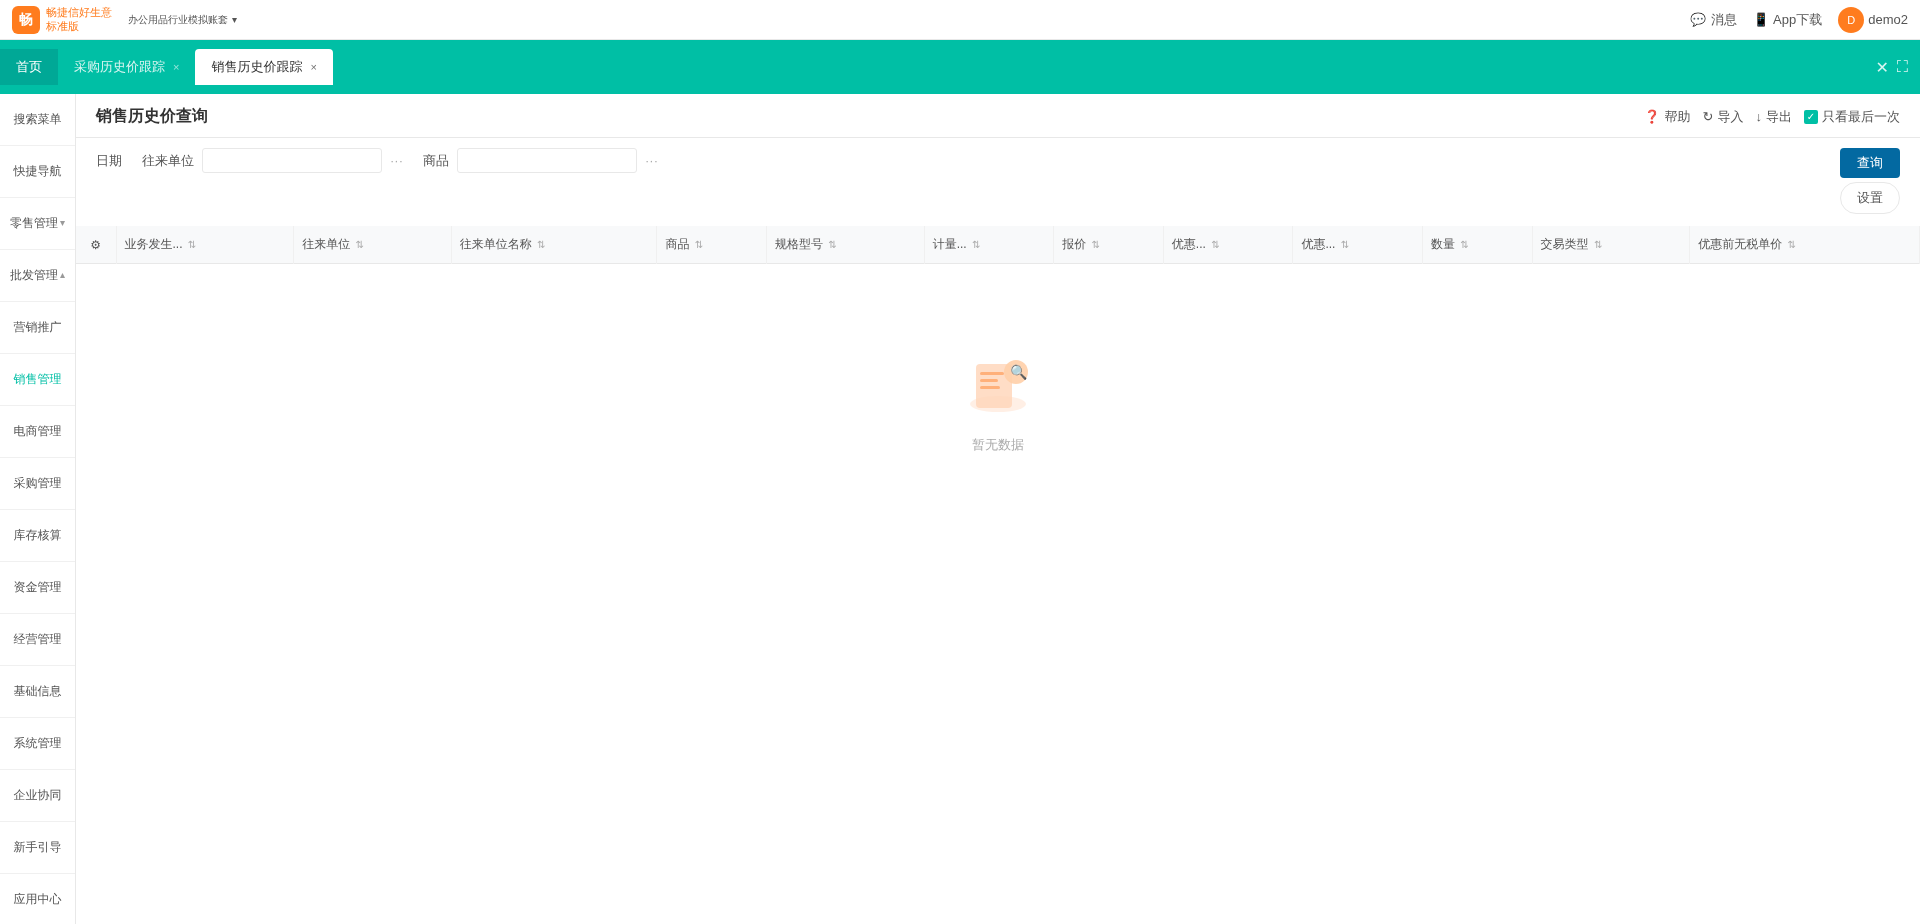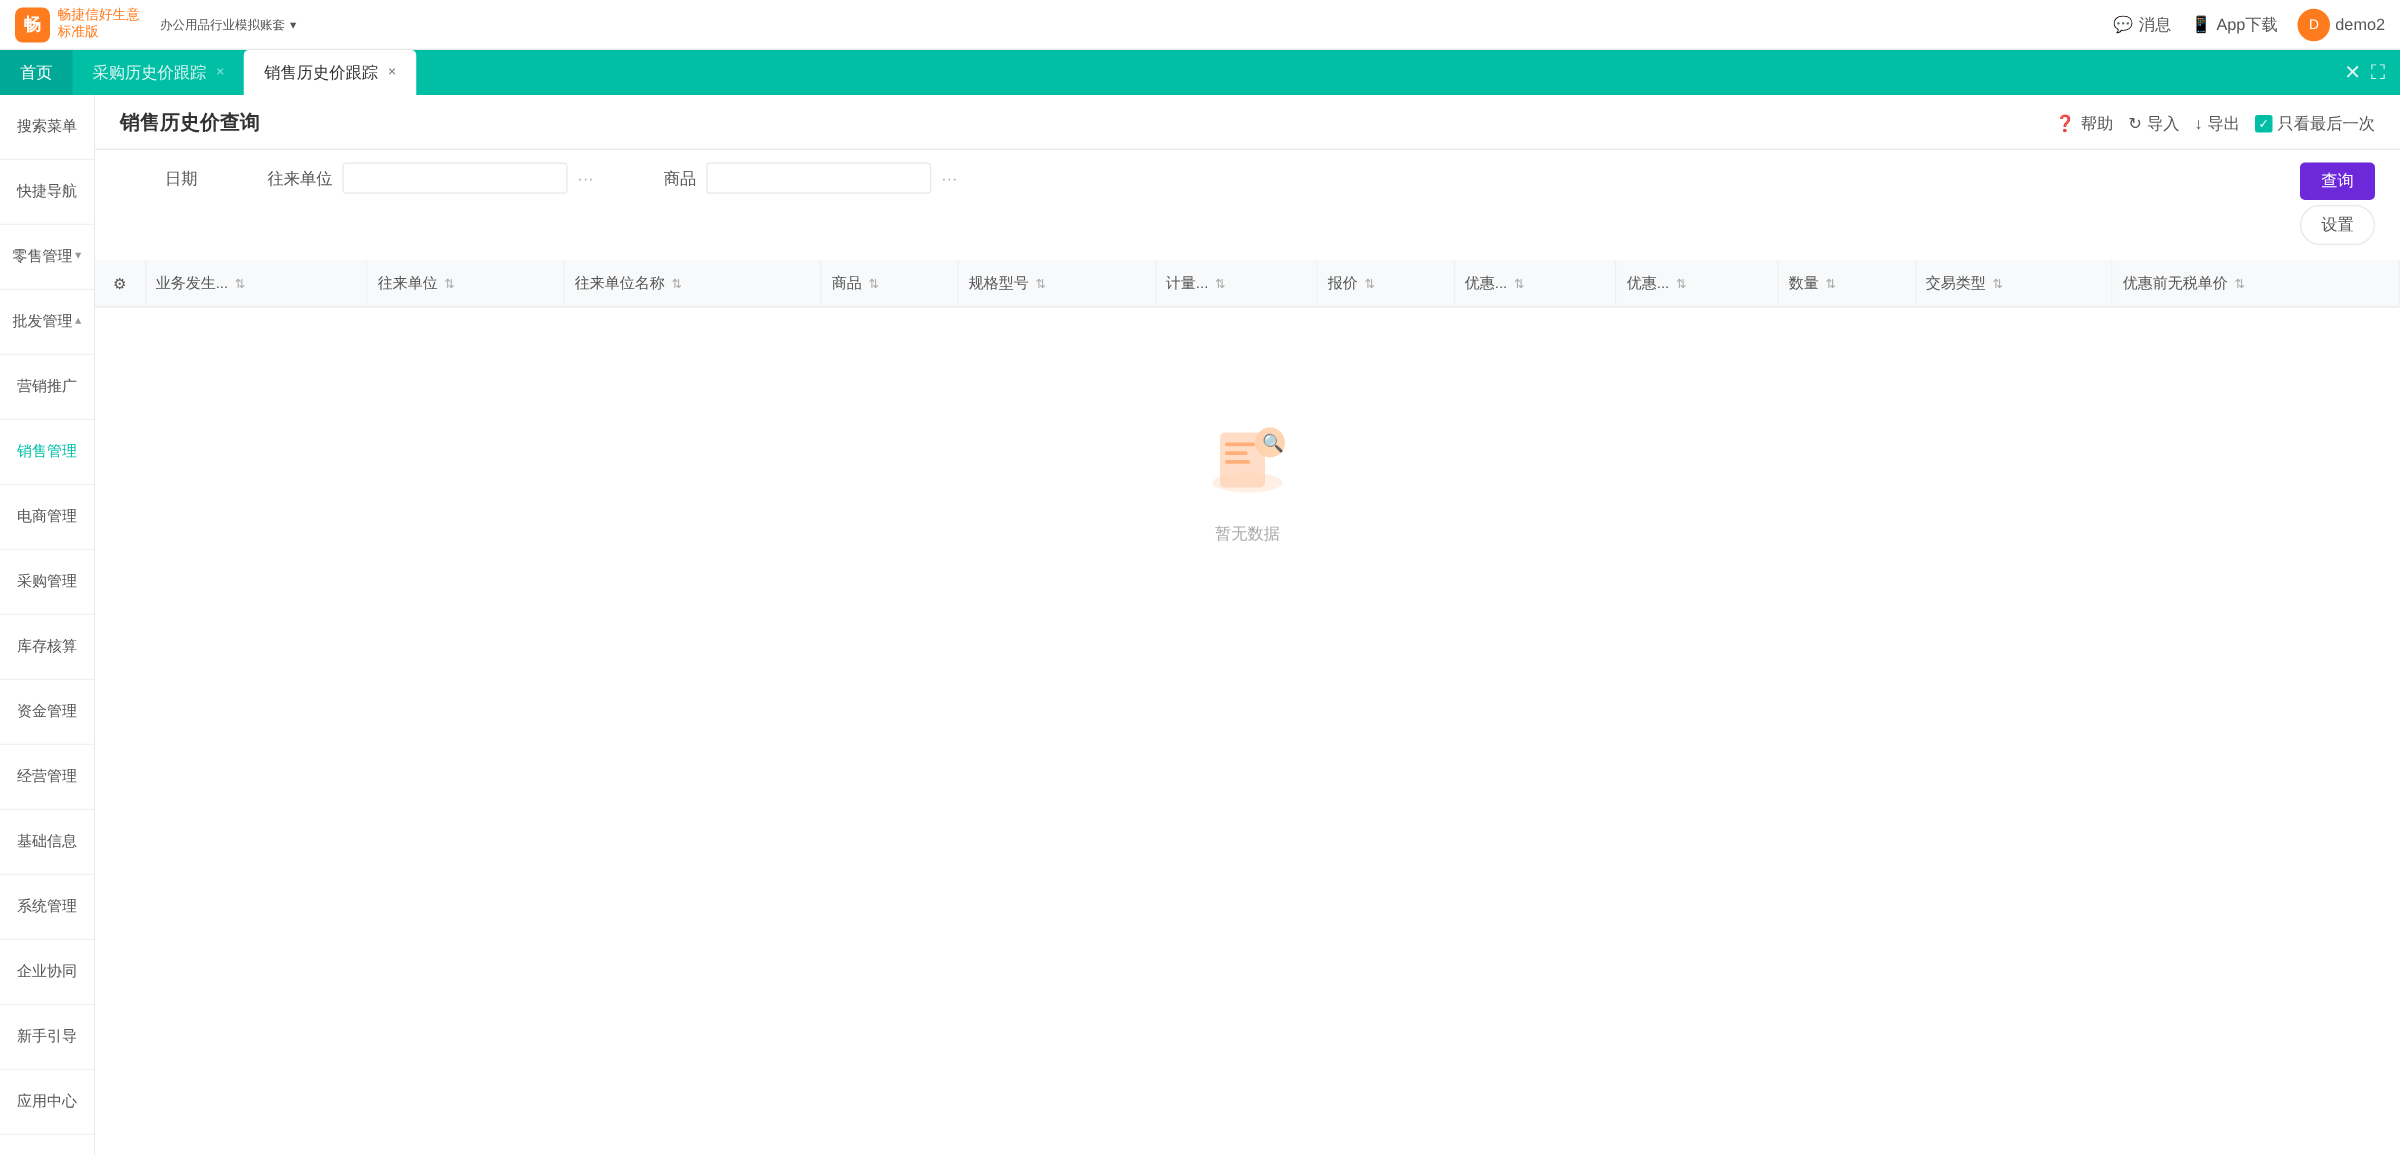--- a/index.html
+++ b/index.html
@@ -73,21 +73,21 @@
       background: #ff7c1e;
       display: flex;
       align-items: center;
       justify-content: center;
       color: #fff;
       font-size: 11px;
     }
 
     
     .tab-bar {
-      height: 36px;
+      height: 54px;
       background: #00bfa5;
       display: flex;
       align-items: center;
       padding: 0 0;
       flex-shrink: 0;
     }
     .tab {
       height: 36px;
       display: flex;
       align-items: center;
@@ -243,21 +243,20 @@
     .filter-group {
       display: flex;
       align-items: flex-start;
       gap: 8px;
     }
     .filter-label {
       font-size: 13px;
       color: #555;
       white-space: nowrap;
       padding-top: 4px;
-      margin-left: 36px;
     }
     .date-options {
       display: flex;
       flex-direction: column;
       gap: 4px;
     }
     .date-btns {
       display: flex;
       gap: 4px;
       align-items: center;
@@ -293,21 +292,21 @@
       width: 180px;
       color: #333;
       outline: none;
     }
     .filter-dots {
       color: #aaa;
       font-size: 13px;
       cursor: pointer;
     }
     .query-btn {
-      background: #6d28d9;
+      background: #0369a1;
       color: #fff;
       border: none;
       border-radius: 4px;
       padding: 6px 15px;
       font-size: 13px;
       cursor: pointer;
     }
     .settings-btn {
       background: #fff;
       color: #555;

